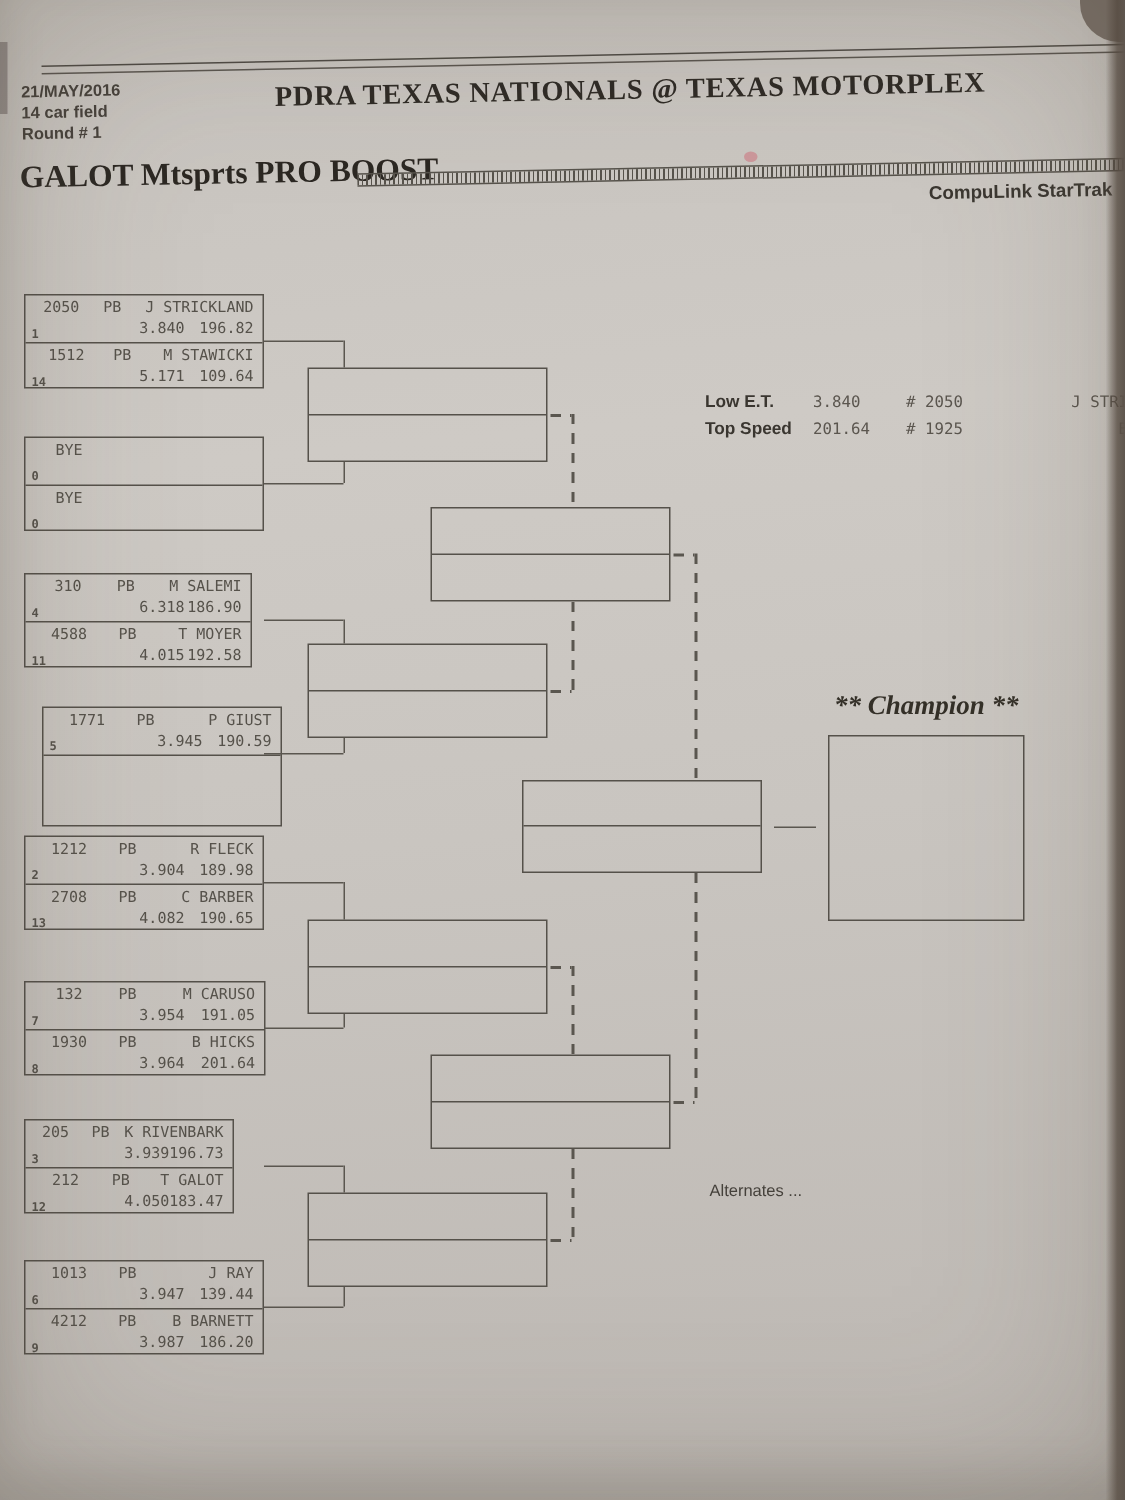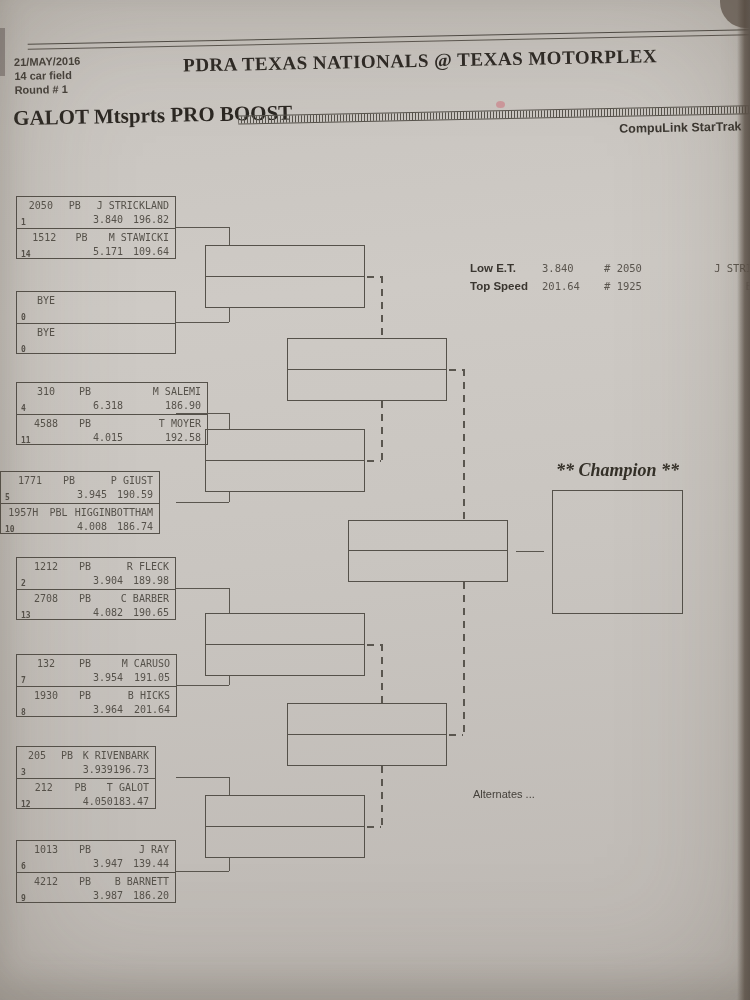--- a/index.html
+++ b/index.html
@@ -149,21 +149,21 @@
           <span class="cls"></span>
           <span class="name"></span>
         </div>
         <div class="l2">
           <span class="seed">0</span>
           <span class="et"></span>
           <span class="spd"></span>
         </div>
       </div>
     </div>
-    <div class="bx" style="left: 16px; top: 382px; width: 192px; height: 63px;">
+    <div class="bx" style="left: 16px; top: 382px; width: 152px; height: 63px;">
       <div class="entry top">
         <div class="l1">
           <span class="car">310</span>
           <span class="cls">PB</span>
           <span class="name">M SALEMI</span>
         </div>
         <div class="l2">
           <span class="seed">4</span>
           <span class="et">6.318</span>
           <span class="spd">186.90</span>
@@ -175,43 +175,31 @@
           <span class="cls">PB</span>
           <span class="name">T MOYER</span>
         </div>
         <div class="l2">
           <span class="seed">11</span>
           <span class="et">4.015</span>
           <span class="spd">192.58</span>
         </div>
       </div>
     </div>
-    <div class="bx" style="left: 0; top: 471px; width: 160px; height: 63px;">
+    <div class="bx" style="left: 28px; top: 471px; width: 160px; height: 80px;">
       <div class="entry top">
         <div class="l1">
           <span class="car">1771</span>
           <span class="cls">PB</span>
           <span class="name">P GIUST</span>
         </div>
         <div class="l2">
           <span class="seed">5</span>
           <span class="et">3.945</span>
           <span class="spd">190.59</span>
-        </div>
-      </div>
-      <div class="entry">
-        <div class="l1">
-          <span class="car">1957H</span>
-          <span class="cls">PBL</span>
-          <span class="name">HIGGINBOTTHAM</span>
-        </div>
-        <div class="l2">
-          <span class="seed">10</span>
-          <span class="et">4.008</span>
-          <span class="spd">186.74</span>
         </div>
       </div>
     </div>
     <div class="bx" style="left: 16px; top: 557px; width: 160px; height: 63px;">
       <div class="entry top">
         <div class="l1">
           <span class="car">1212</span>
           <span class="cls">PB</span>
           <span class="name">R FLECK</span>
         </div>

